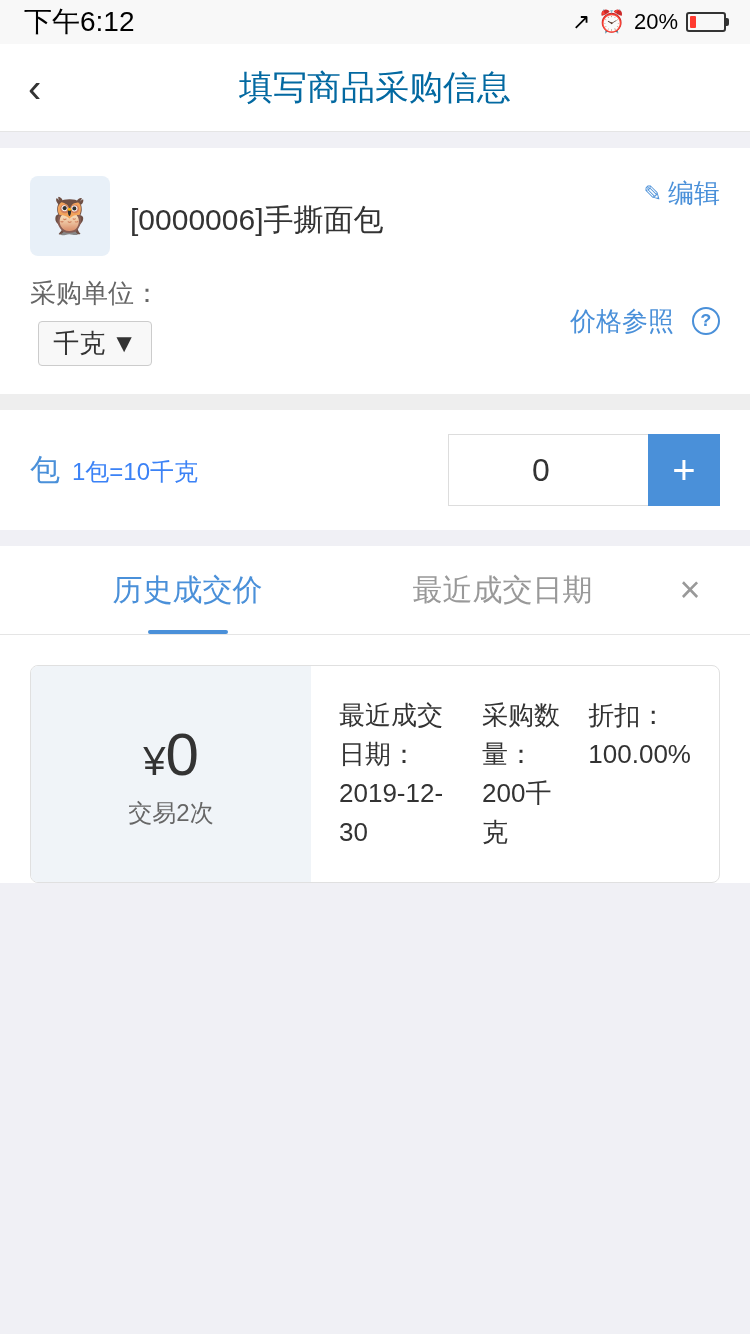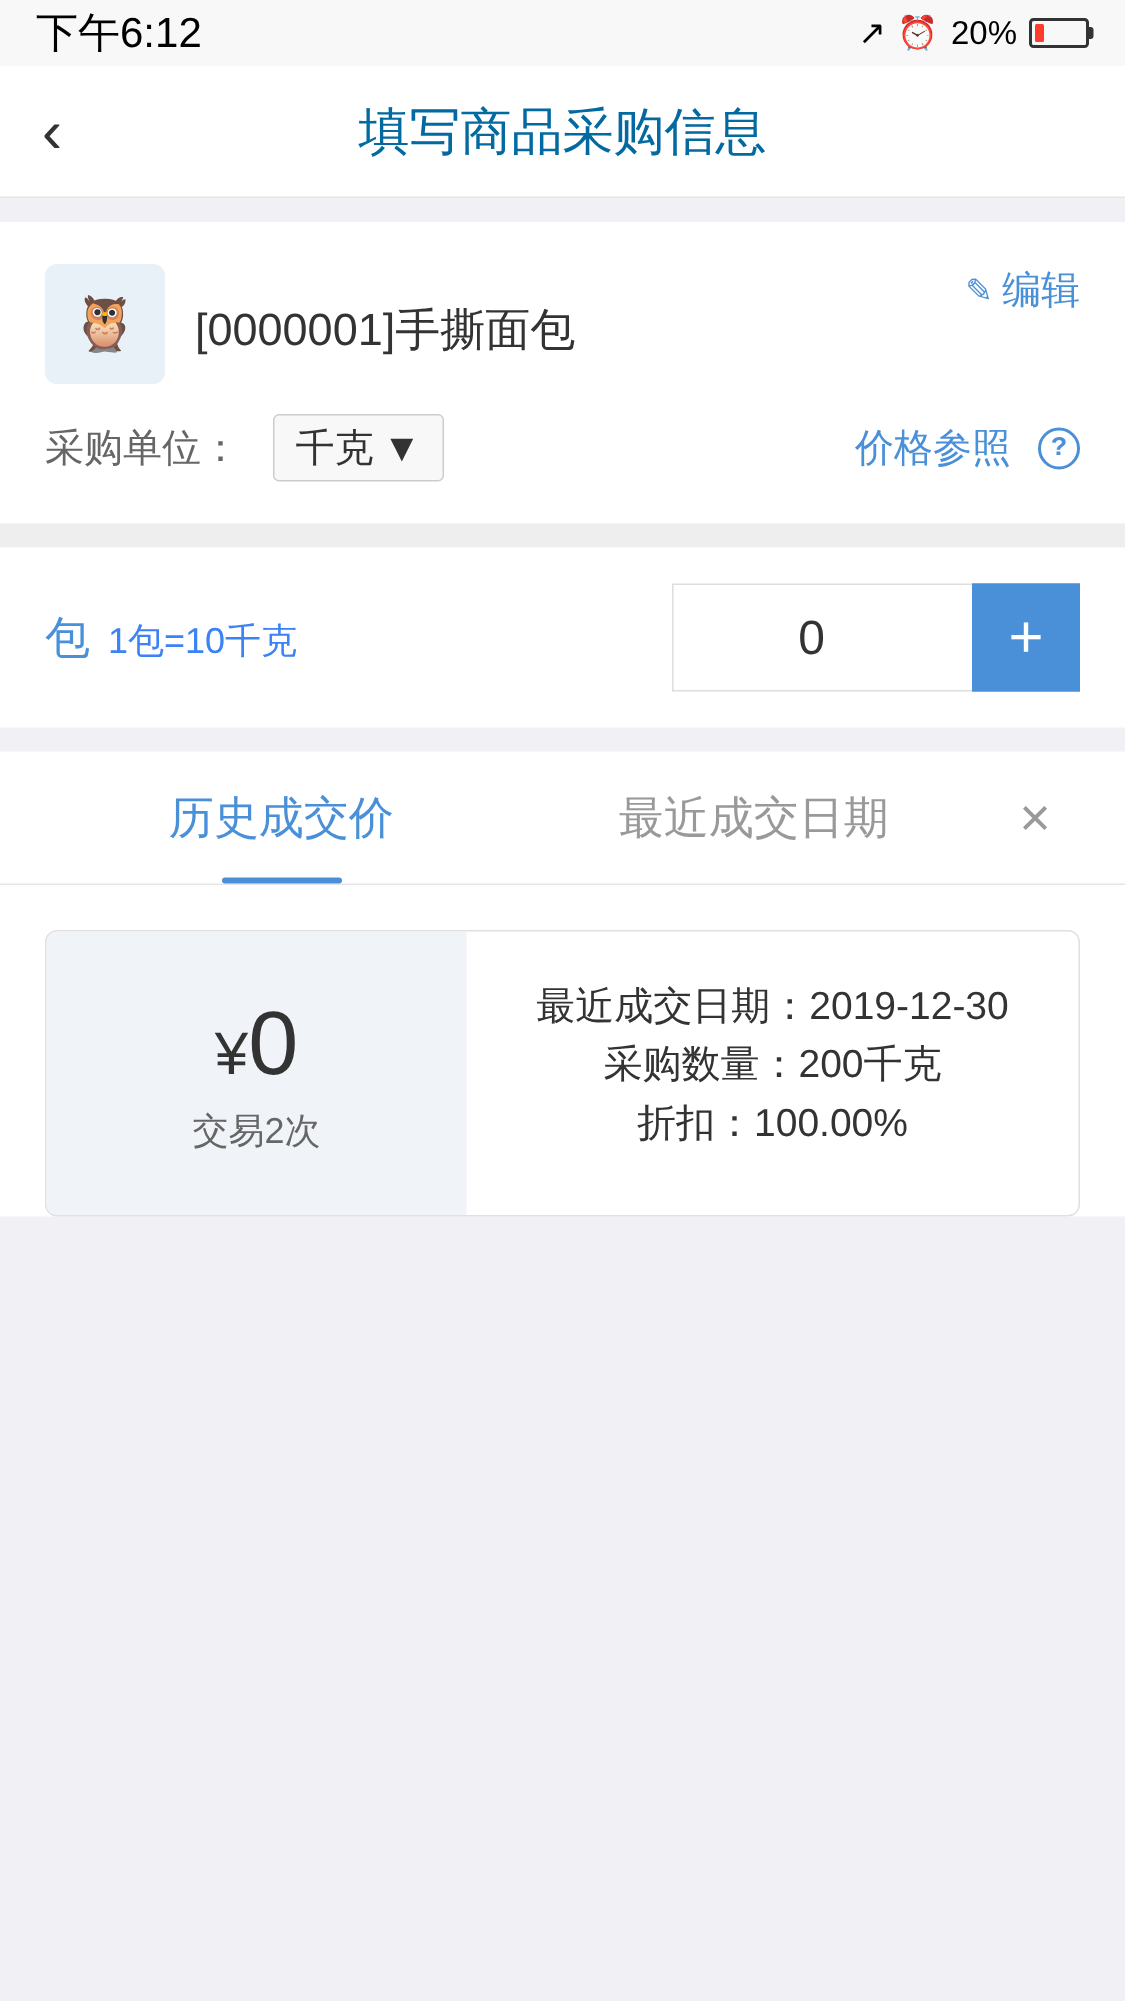--- a/index.html
+++ b/index.html
@@ -151,21 +151,22 @@
       display: flex;
       align-items: center;
       justify-content: space-between;
       margin-top: 8px;
     }
     .unit-label {
       font-size: 26px;
       color: #666;
       display: flex;
       align-items: center;
-      gap: 22px;
+      gap: 10px;
+      flex-direction: column;
     }
     .unit-select {
       display: inline-flex;
       align-items: center;
       border: 1px solid #ccc;
       border-radius: 4px;
       padding: 4px 14px;
       font-size: 26px;
       color: #333;
       background: #f8f8f8;
@@ -326,23 +327,22 @@
     }
     .price-trade-count {
       font-size: 24px;
       color: #666;
       margin-top: 8px;
     }
     .price-right-section {
       flex: 1;
       padding: 30px 28px;
       display: flex;
-      flex-direction: column;
-      gap: 0;
-      text-align: center;
+      flex-direction: row;
+      gap: 14px;
     }
     .price-detail-item {
       font-size: 26px;
       color: #333;
       line-height: 1.5;
     }
 
     
     .page-bg {
       background: #f0f0f5;
@@ -371,21 +371,21 @@
   <div class="nav-title">填写商品采购信息</div>
 </div>
 
 <div class="product-card">
   <div class="product-header">
     <div class="product-left">
       <div class="product-icon">
         <span class="owl-icon">🦉</span>
       </div>
       <div class="product-name">
-        <span>[0000001]</span><span>手撕面包</span>
+        <span>[0000006]</span><span>手撕面包</span>
       </div>
     </div>
     <div class="edit-btn">
       <span class="edit-icon">✎</span>
       <span>编辑</span>
     </div>
   </div>
   <div class="product-unit-row">
     <div class="unit-label">
       <span>采购单位：</span>

